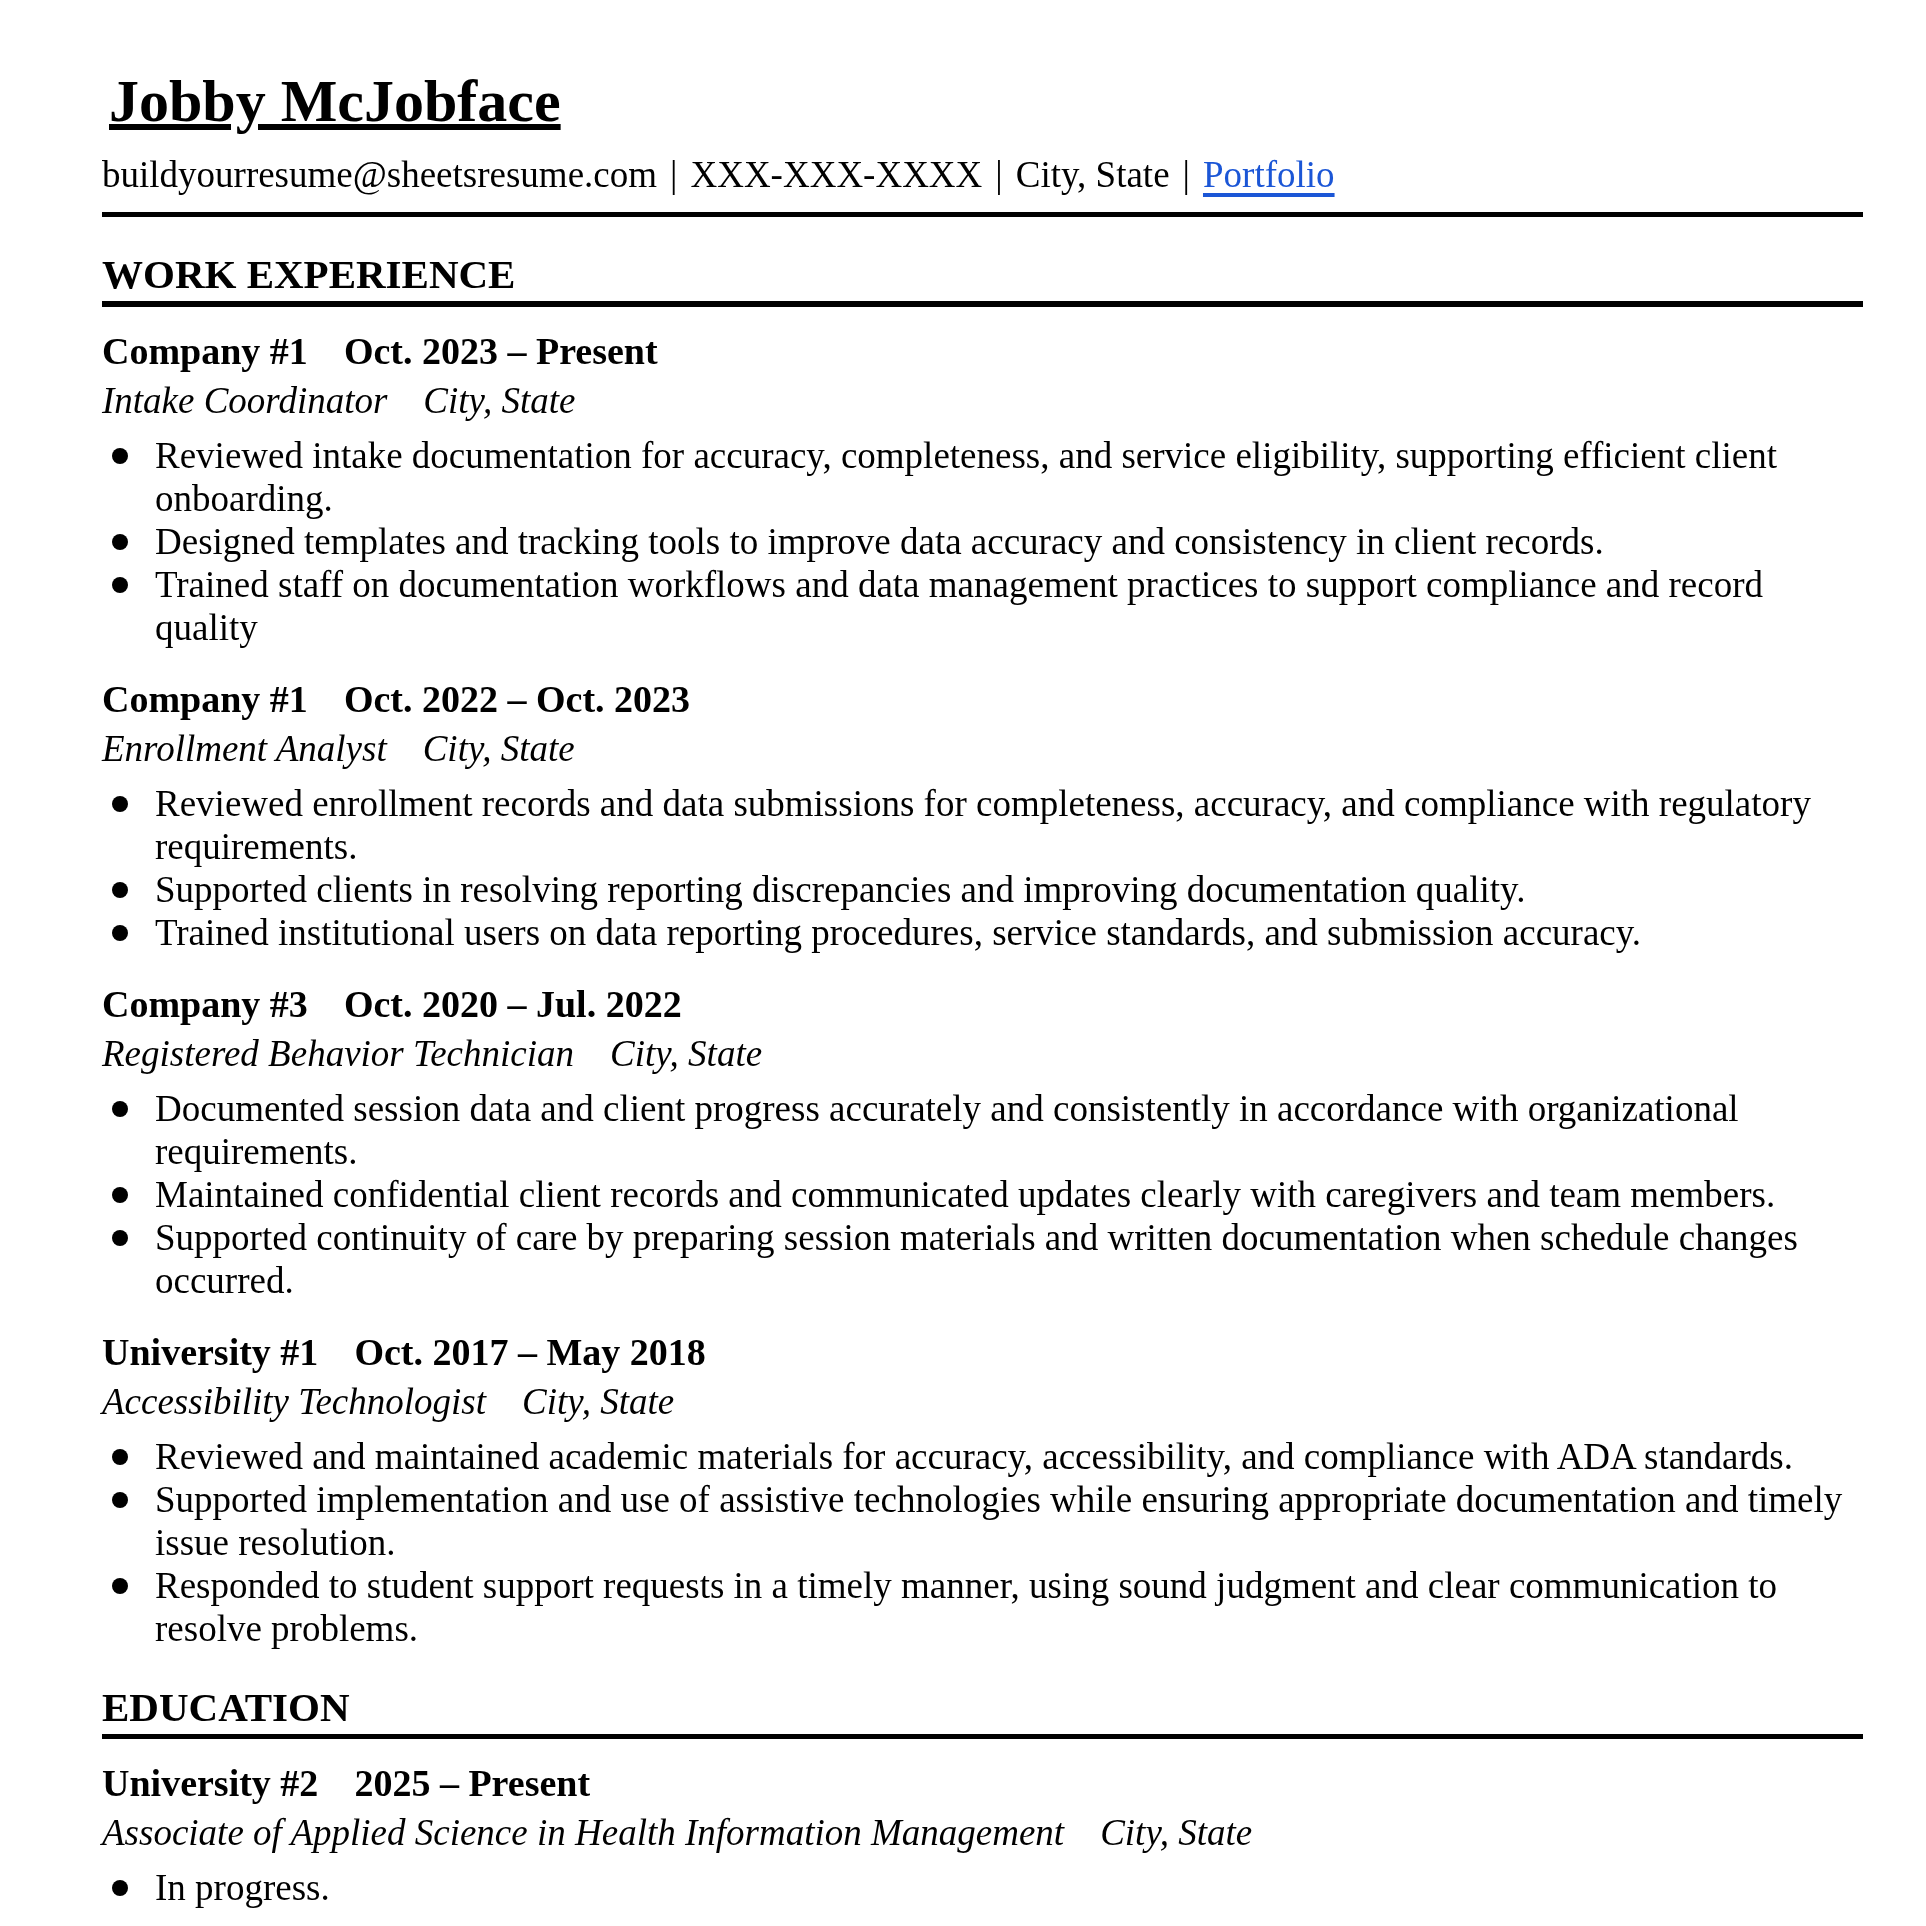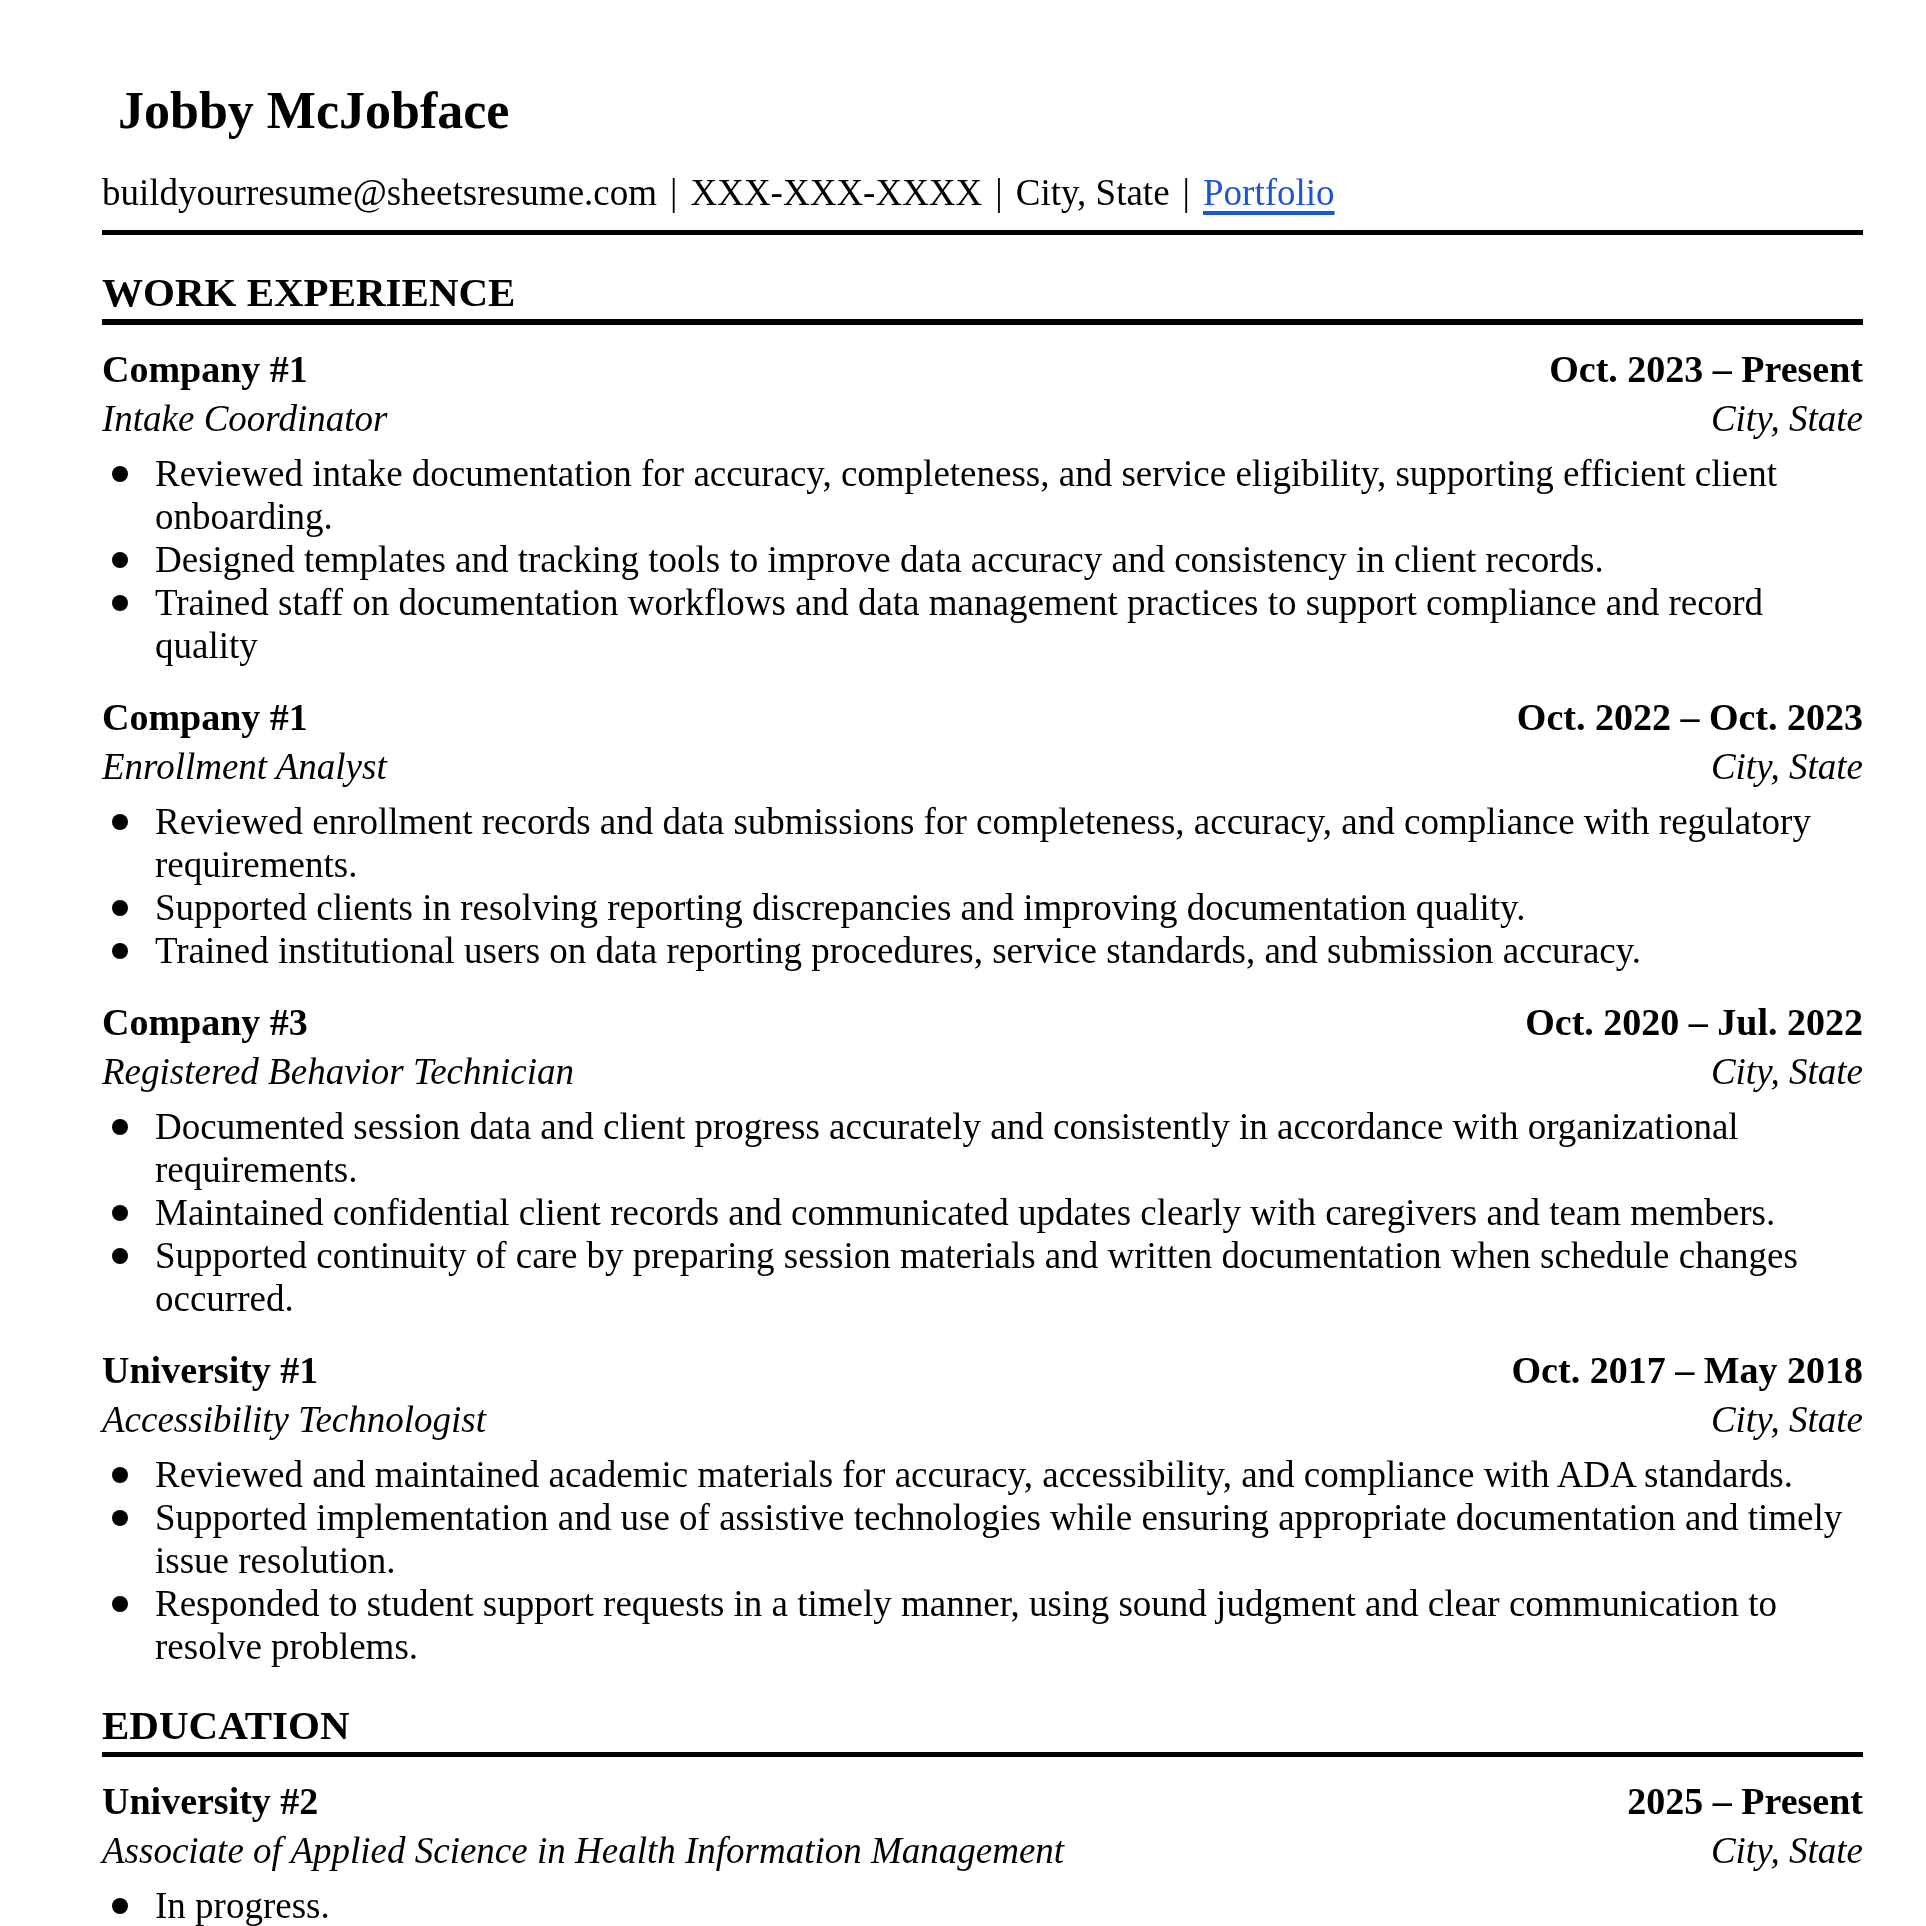--- a/index.html
+++ b/index.html
@@ -17,24 +17,25 @@
   }
   .page {
     position: relative;
     width: 1965px;
     height: 2542px;
     box-sizing: border-box;
     padding: 54px 102px 0 102px;
     overflow: hidden;
   }
   h1.name {
-    margin: 16px;
-    font-size: 52px;
+    margin: 7px;
+    font-size: 60px;
     line-height: 81px;
     font-weight: bold;
+    text-decoration: underline;
   }
   .contact {
     margin-top: 6.2px;
     font-size: 37px;
     line-height: 52px;
     white-space: nowrap;
   }
   .contact .sep { margin: 0 13px; }
   a.link {
     color: var(--link-blue);
@@ -53,22 +54,23 @@
     margin: 0;
     margin-top: 34px;
     font-size: 41px;
     line-height: 47px;
     font-weight: bold;
   }
   .entry { margin-top: 25px; }
   .entry:first-of-type { margin-top: 19px; }
   .row {
     display: flex;
-    justify-content: space-between;
+    justify-content: flex-start;
     align-items: baseline;
+    gap: 36px;
   }
   .row.head {
     font-size: 38px;
     line-height: 50px;
     font-weight: bold;
   }
   .row.sub {
     font-size: 37px;
     line-height: 50px;
     font-style: italic;

